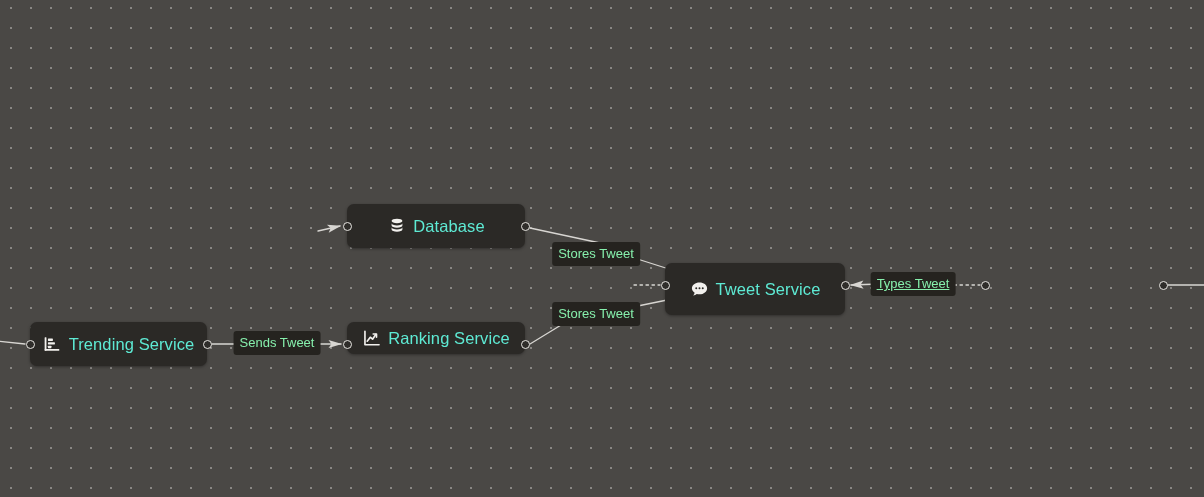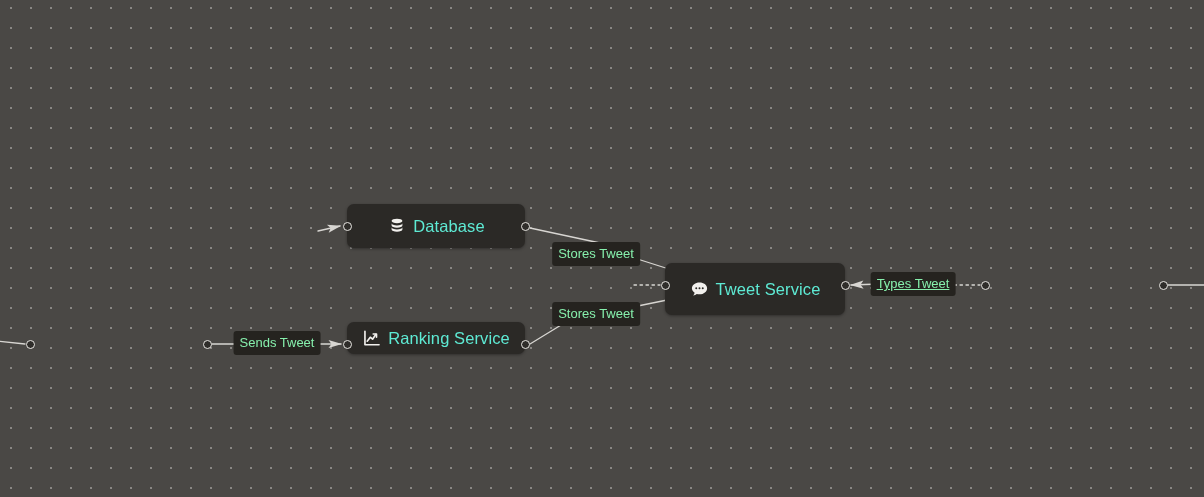--- a/index.html
+++ b/index.html
@@ -136,20 +136,32 @@
         <path d="M12 3C6.7 3 2.4 6.3 2.4 10.4c0 2.3 1.35 4.35 3.45 5.7-.2 1.15-.85 2.4-1.9 3.4 1.9-.25 3.5-1 4.65-1.85 1.05.3 2.2.45 3.4.45 5.3 0 9.6-3.3 9.6-7.7S17.3 3 12 3z"></path>
         <circle cx="7.9" cy="10.4" r="1.25" fill="#2b2926"></circle>
         <circle cx="12" cy="10.4" r="1.25" fill="#2b2926"></circle>
         <circle cx="16.1" cy="10.4" r="1.25" fill="#2b2926"></circle>
       </svg>
     </span>
     <span class="node-label">Tweet Service</span>
   </div>
 
 
+  <div class="node" style="left:30px; top:322px; width:177px; height:44px;">
+    <span class="node-icon">
+      <svg width="18" height="18" viewBox="0 0 24 24" fill="#f2f0ed">
+        <rect x="2.2" y="3" width="2.4" height="18" rx="0.6"></rect>
+        <rect x="6.6" y="14.4" width="4.6" height="3.1" rx="0.6"></rect>
+        <rect x="6.6" y="9.6" width="9.3" height="3.1" rx="0.6"></rect>
+        <rect x="6.6" y="4.8" width="6.6" height="3.1" rx="0.6"></rect>
+        <rect x="2.2" y="18.7" width="19.6" height="2.3" rx="0.6"></rect>
+      </svg>
+    </span>
+    <span class="node-label">Trending Service</span>
+  </div>
 
   <div class="node" style="left:347px; top:322px; width:178px; height:32px;">
     <span class="node-icon">
       <svg width="18" height="18" viewBox="0 0 24 24" fill="none">
         <path d="M2.6 3v18h18.8" stroke="#f2f0ed" stroke-width="2.2" stroke-linecap="round" stroke-linejoin="round"></path>
         <path d="M5.6 16.2l4.1-5.2 3.1 2.6 4.4-6.5" stroke="#f2f0ed" stroke-width="2.2" stroke-linecap="round" stroke-linejoin="round"></path>
         <path d="M13.6 6.6h4.4v4.3" stroke="#f2f0ed" stroke-width="2.2" stroke-linecap="round" stroke-linejoin="round"></path>
       </svg>
     </span>
     <span class="node-label">Ranking Service</span>

